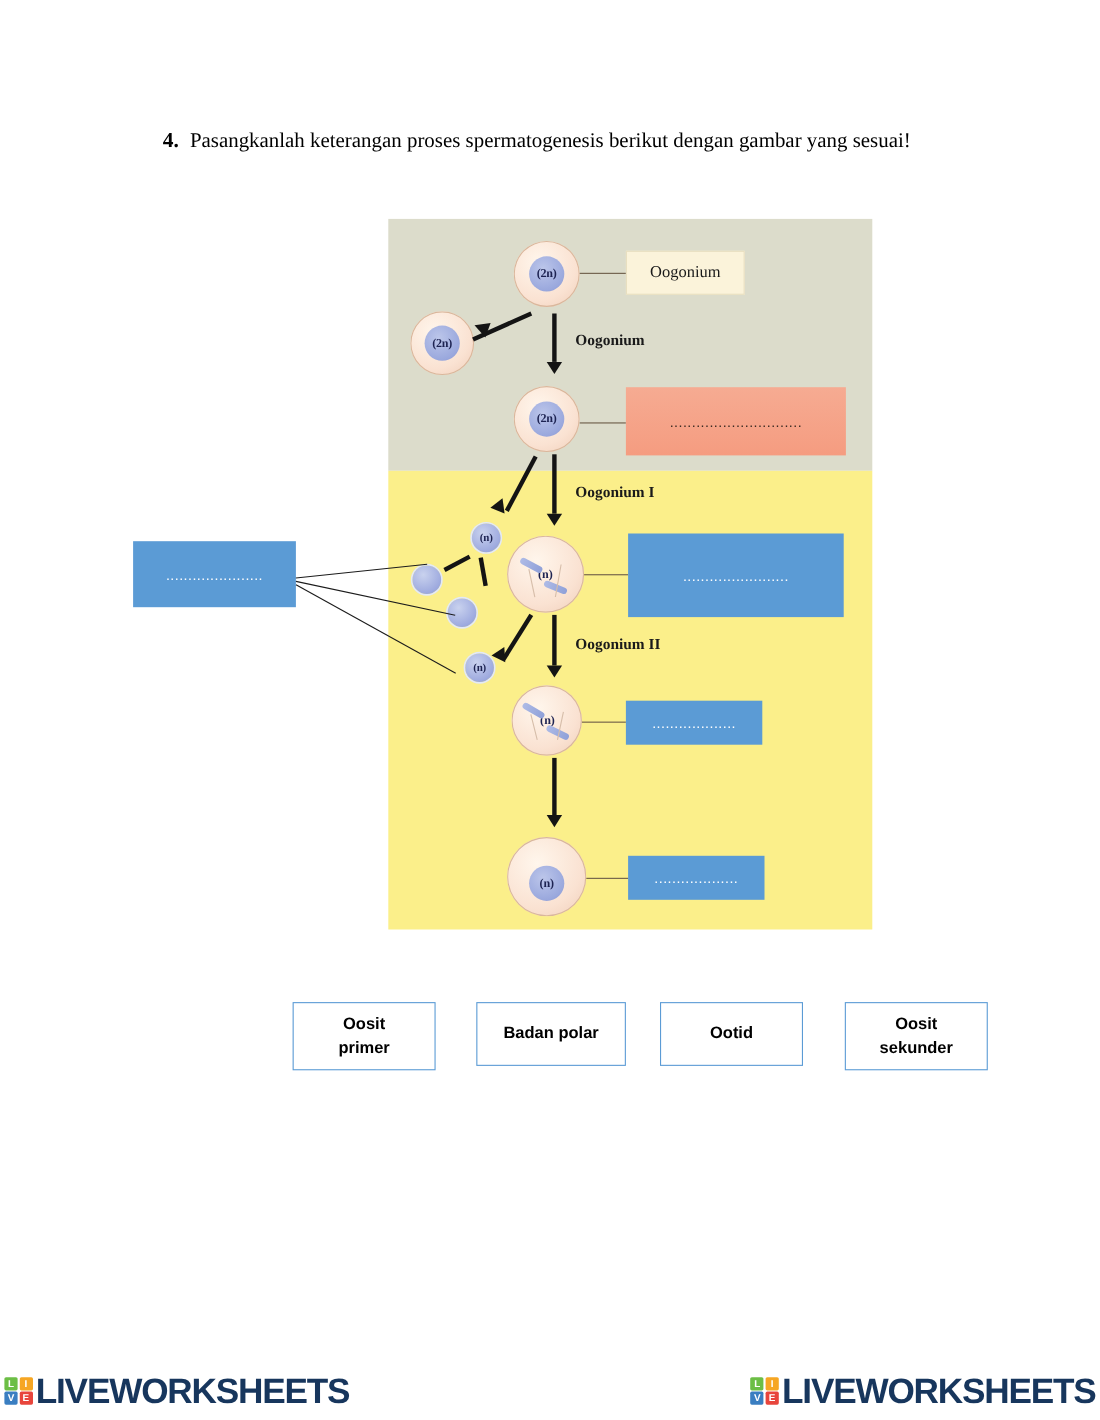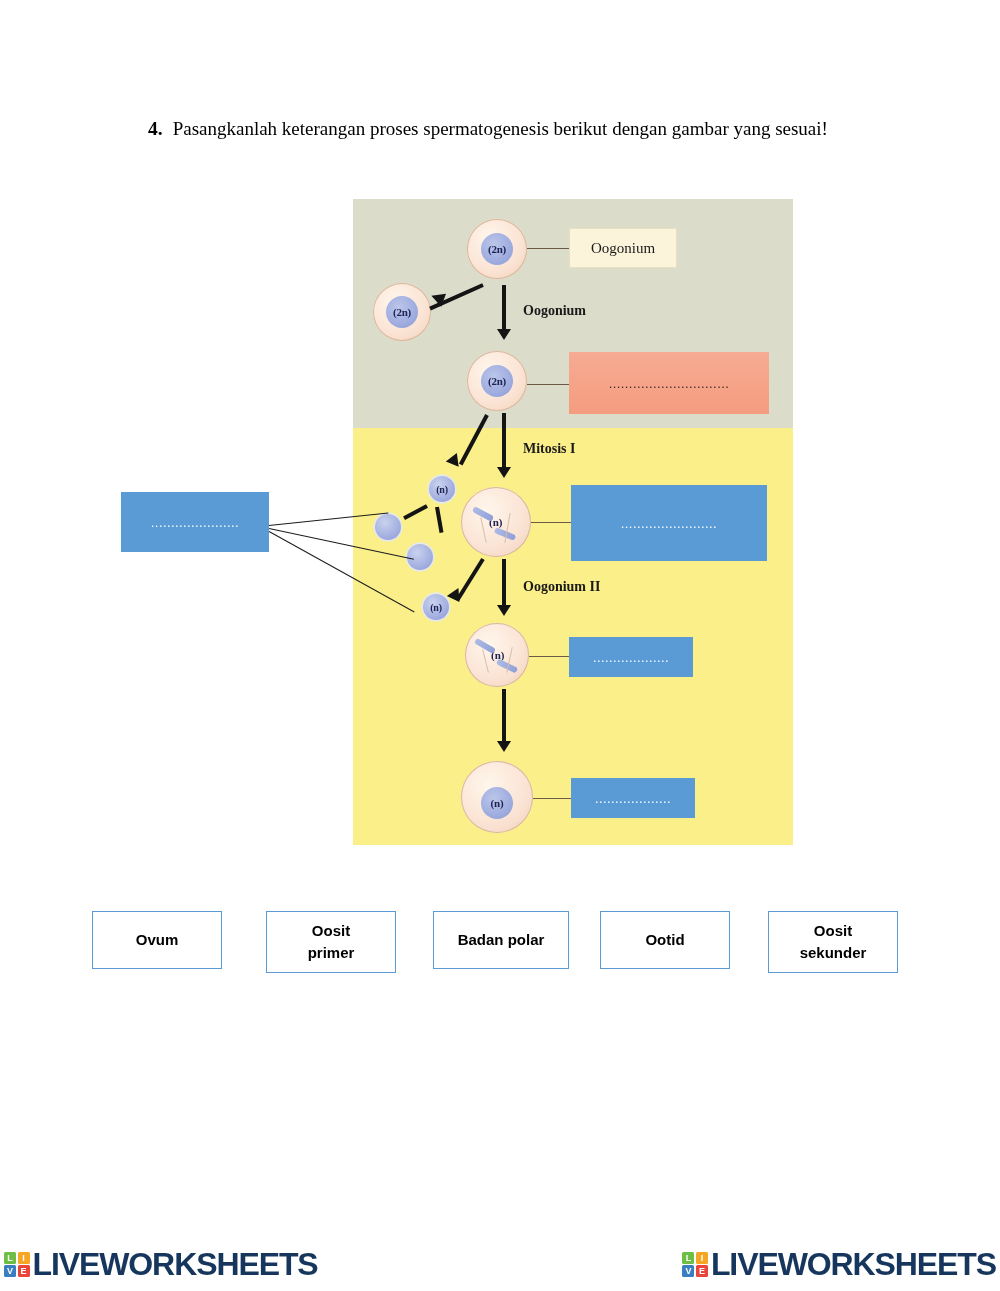--- a/index.html
+++ b/index.html
@@ -307,21 +307,21 @@
     <span>..............................</span>
   </div>
 
   <div class="diag-line" style="left:134px; top:214px; width:56px; transform:rotate(118deg); height:4px; background:#141414;"></div>
   <div style="position:absolute; left:95px; top:257px; width:0; height:0; border-left:7px solid transparent; border-right:7px solid transparent; border-top:12px solid #141414; transform:rotate(-38deg);"></div>
 
   <div class="arrow" style="left:144px; top:214px; width:14px; height:70px;">
     <div class="shaft" style="height:54px;"></div>
     <div class="head" style="top:54px;"></div>
   </div>
-  <span class="stage-label" style="left:170px; top:242px;">Mitosis I</span>
+  <span class="stage-label" style="left:170px; top:242px;">Oogonium I</span>
 
   <div class="polar" style="left:76px; top:277px; width:26px; height:26px;">
     <span class="ploidy" style="font-size:10px;">(n)</span>
   </div>
   <div class="polar" style="left:22px; top:315px; width:26px; height:26px;"></div>
   <div class="polar" style="left:54px; top:345px; width:26px; height:26px;"></div>
   <div class="polar" style="left:70px; top:395px; width:26px; height:26px;">
     <span class="ploidy" style="font-size:10px;">(n)</span>
   </div>
 
@@ -378,23 +378,20 @@
 </div>
 
 <div class="label-box box-blue" style="position:absolute; left:121px; top:492px; width:148px; height:60px;">
   <span>......................</span>
 </div>
 <div class="diag-line" style="left:269px; top:525px; width:120px; transform:rotate(-6deg);"></div>
 <div class="diag-line" style="left:269px; top:528px; width:148px; transform:rotate(12deg);"></div>
 <div class="diag-line" style="left:269px; top:531px; width:166px; transform:rotate(29deg);"></div>
 
 <div id="word-bank">
-  <div class="bank-item" style="left:0px; width:130px; height:58px;">
-    <span>Ovum</span>
-  </div>
   <div class="bank-item" style="left:174px; width:130px; height:62px;">
     <span style="white-space:pre-line;">Oosit
 primer</span>
   </div>
   <div class="bank-item" style="left:341px; width:136px; height:58px;">
     <span>Badan polar</span>
   </div>
   <div class="bank-item" style="left:508px; width:130px; height:58px;">
     <span>Ootid</span>
   </div>

